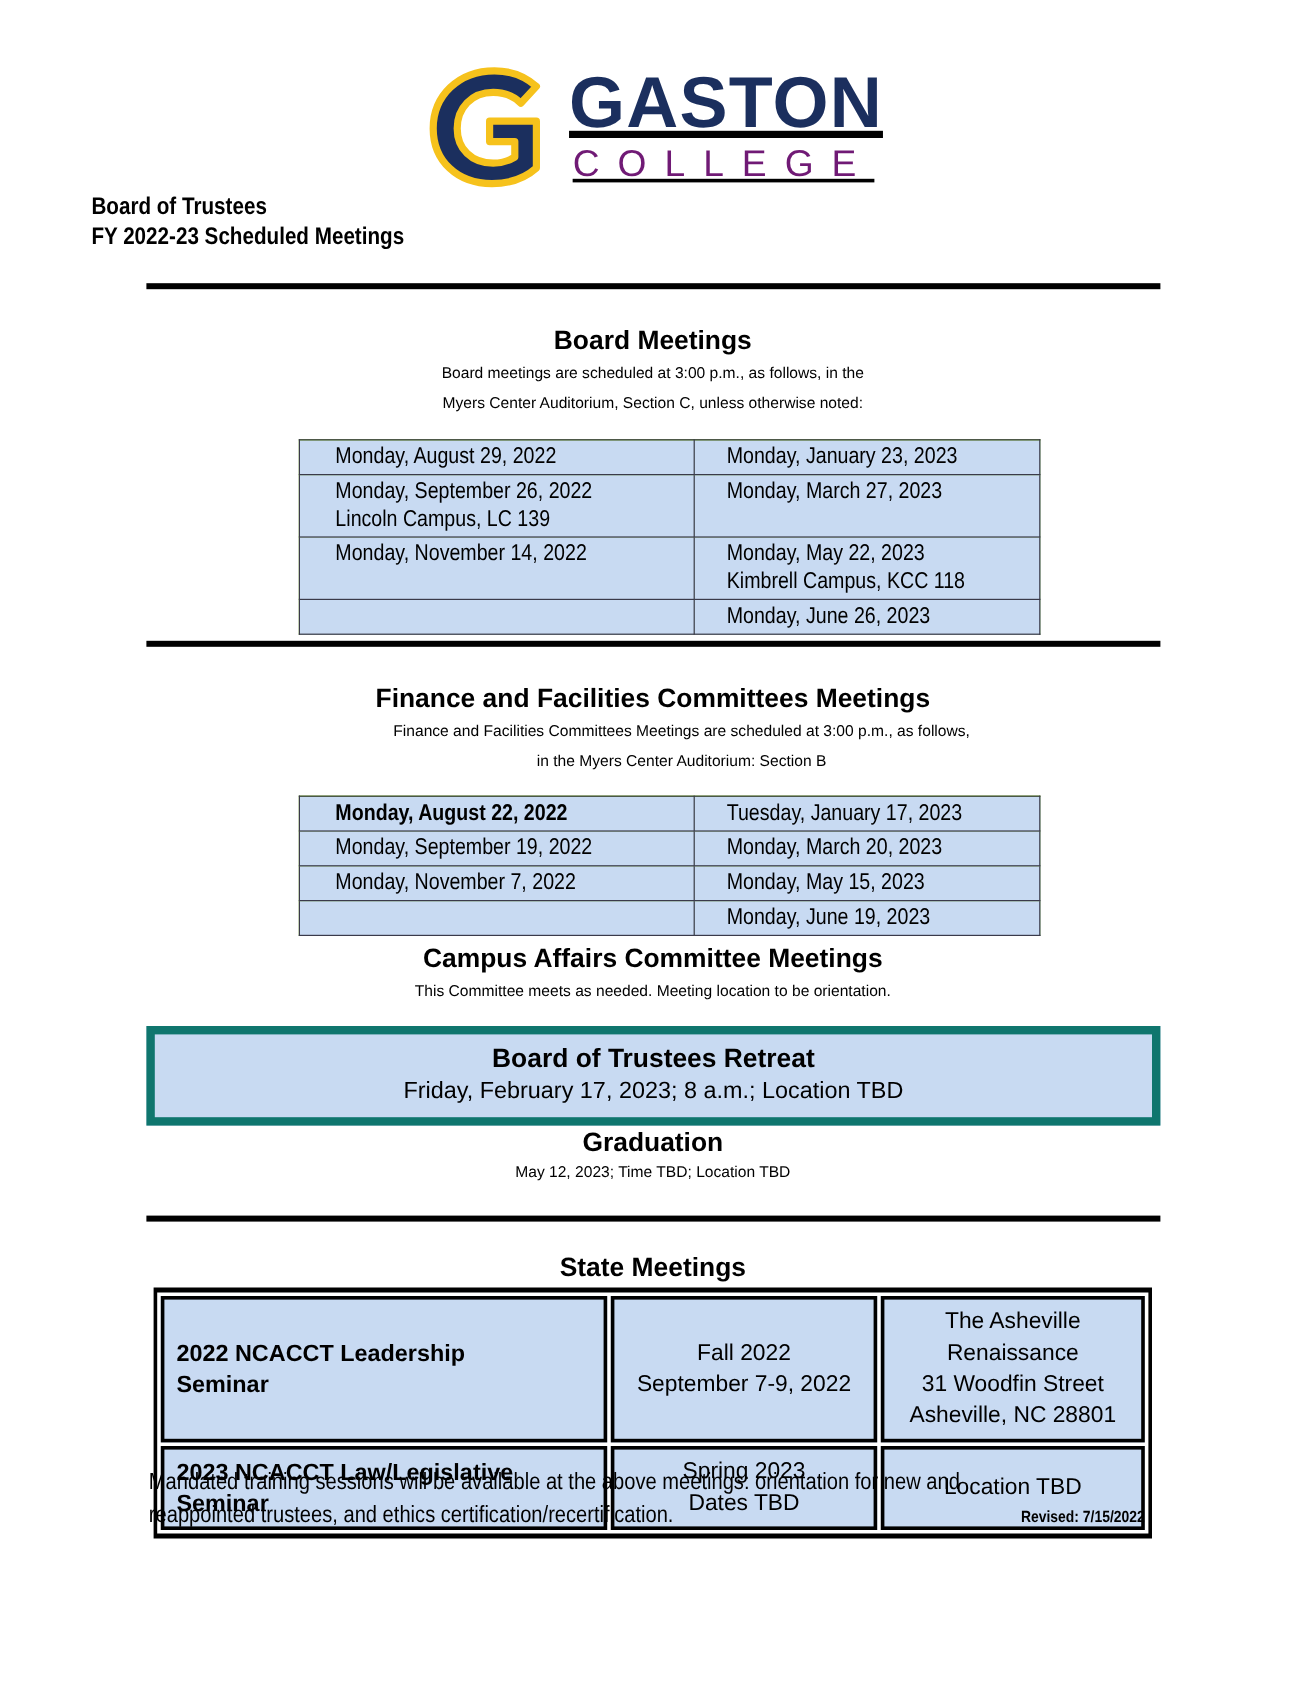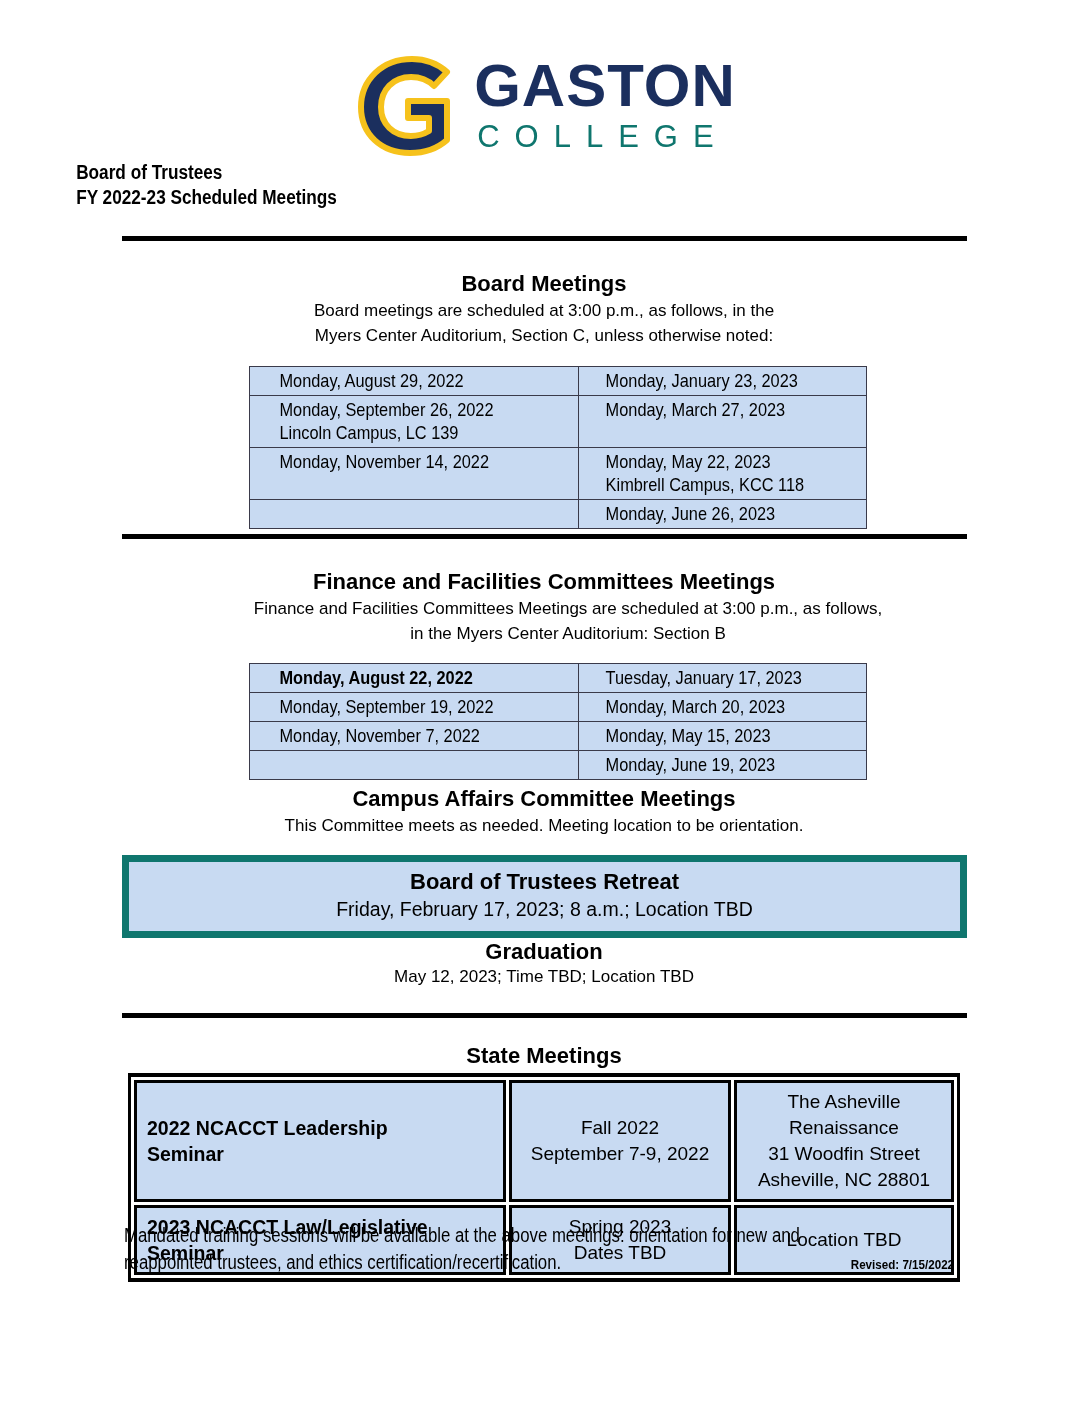--- a/index.html
+++ b/index.html
@@ -38,20 +38,21 @@
     top: 46px;
     width: 1088px;
     height: 120px;
   }
   .logo-inner {
     display: flex;
     align-items: center;
     justify-content: center;
     gap: 14px;
     height: 120px;
+    text-decoration: underline;
   }
   .logo-mark {
     width: 108px;
     height: 108px;
     flex: 0 0 auto;
     position: relative;
   }
   .wordmark {
     display: flex;
     flex-direction: column;
@@ -65,21 +66,21 @@
     line-height: 0.95;
     letter-spacing: 1px;
     color: #1b2f5e;
   }
   .word-college {
     font-family: "Liberation Sans", sans-serif;
     font-weight: normal;
     font-size: 31px;
     line-height: 1.1;
     letter-spacing: 15px;
-    color: #0f766e;
+    color: #701a75;
     margin-top: 6px;
     padding-left: 3px;
   }
 
   .doc-title {
     position: absolute;
     left: 0;
     top: 160px;
     width: 1088px;
   }
@@ -107,21 +108,21 @@
     text-align: center;
     font-weight: bold;
     font-size: 22px;
     line-height: 27px;
   }
   .sec-sub {
     position: absolute;
     left: 0;
     width: 1088px;
     text-align: center;
-    font-size: 17px;
+    font-size: 13px;
     line-height: 25px;
   }
   .sec-sub .ln { display: block; }
 
   
   .blue-table {
     position: absolute;
     border-collapse: collapse;
     background: #84cc16;
     table-layout: fixed;

